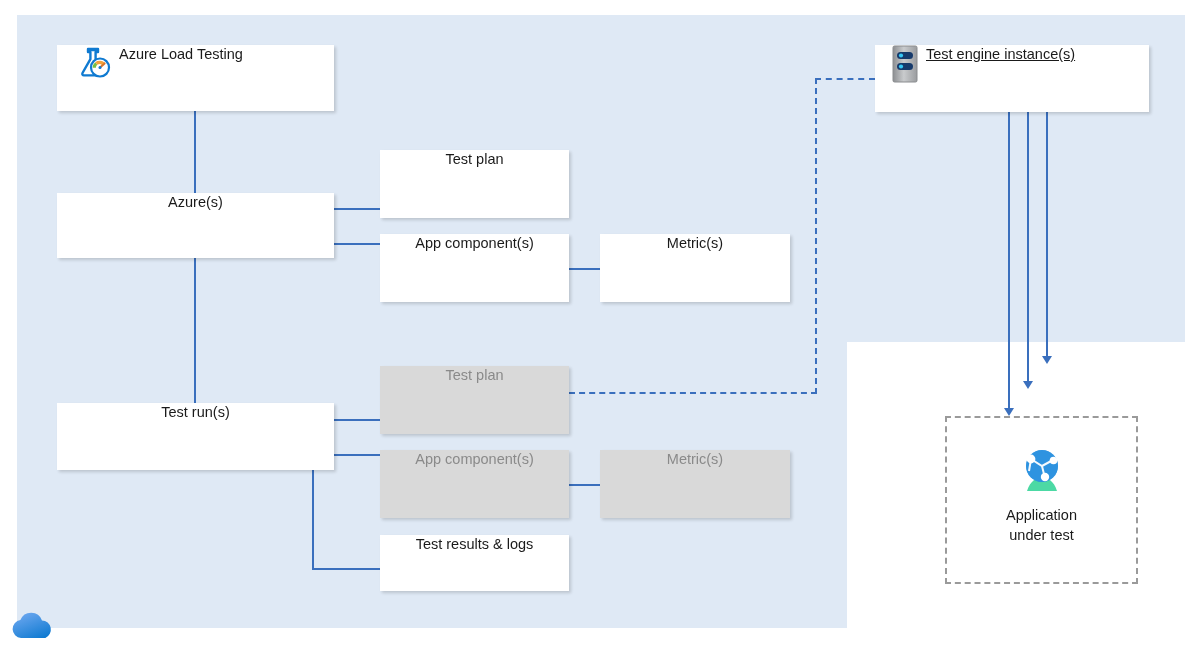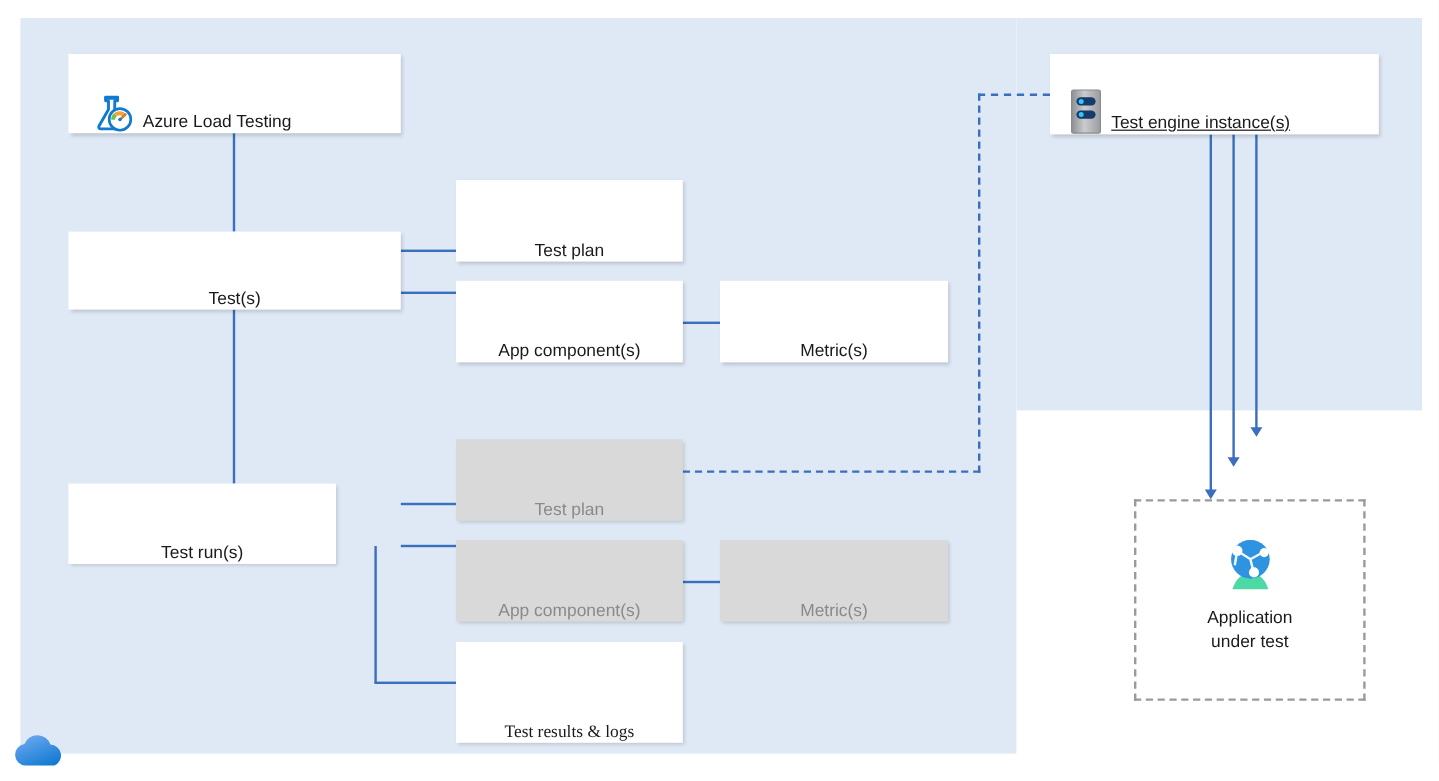--- a/index.html
+++ b/index.html
@@ -10,21 +10,21 @@
     overflow:hidden;
   }
   #stage{position:relative;width:1199px;height:651px;}
 
   
   .panel{position:absolute;background:#dfe9f5;}
 
   
   .node{
     position:absolute;
-    display:flex;align-items:flex-end;justify-content:center;
+    display:flex;align-items:flex-start;justify-content:center;
     box-sizing:border-box;
     font-size:14.5px;
     color:#1a1a1a;
     box-shadow:2px 2px 3px rgba(0,0,0,0.16);
     z-index:5;
   }
   .node.white{background:#ffffff;}
   .node.grey{background:#d9d9d9;color:#8a8a8a;}
   .node .label{white-space:pre-line;text-align:center;line-height:1.25;}
   .node.with-icon{justify-content:flex-start;}
@@ -115,52 +115,52 @@
         <path d="M17.6 22.8 a7.4 7.4 0 0 1 2.6 -5.6 l2.1 2.6 a4 4 0 0 0 -1.4 3 Z" fill="#78c043"></path>
         <path d="M20.2 17.2 a7.4 7.4 0 0 1 9.6 0.6 l-2.6 2.4 a3.9 3.9 0 0 0 -4.9 -0.4 Z" fill="#f2a33c"></path>
         <path d="M25 22.6 l4.6 -4.2" stroke="#d9762a" stroke-width="2" stroke-linecap="round" fill="none"></path>
         <circle cx="25" cy="22.6" r="1.5" fill="#0f7ad1"></circle>
       </svg>
     </span>
     <span class="label">Azure Load Testing</span>
   </div>
 
   <div class="node white" style="left:57px;top:193px;width:277px;height:65px;">
-    <span class="label">Test(s)</span>
+    <span class="label">Azure(s)</span>
   </div>
 
   <div class="node white" style="left:380px;top:150px;width:189px;height:68px;">
     <span class="label">Test plan</span>
   </div>
 
   <div class="node white" style="left:380px;top:234px;width:189px;height:68px;">
     <span class="label">App component(s)</span>
   </div>
 
   <div class="node white" style="left:600px;top:234px;width:190px;height:68px;">
     <span class="label">Metric(s)</span>
   </div>
 
-  <div class="node white" style="left:57px;top:403px;width:223px;height:67px;">
+  <div class="node white" style="left:57px;top:403px;width:277px;height:67px;">
     <span class="label">Test run(s)</span>
   </div>
 
   <div class="node grey" style="left:380px;top:366px;width:189px;height:68px;">
     <span class="label">Test plan</span>
   </div>
 
   <div class="node grey" style="left:380px;top:450px;width:189px;height:68px;">
     <span class="label">App component(s)</span>
   </div>
 
   <div class="node grey" style="left:600px;top:450px;width:190px;height:68px;">
     <span class="label">Metric(s)</span>
   </div>
 
-  <div class="node white" style="left:380px;top:535px;width:189px;height:84px;font-family:Liberation Serif, serif;">
+  <div class="node white" style="left:380px;top:535px;width:189px;height:56px;">
     <span class="label">Test results &amp; logs</span>
   </div>
 
   <div class="node white with-icon" style="left:875px;top:45px;width:274px;height:67px;padding-left:17px;text-decoration:underline;">
     <span class="icon" style="position:relative;width:26px;height:38px;">
       <svg width="26" height="38" viewBox="0 0 26 38">
         <defs>
           <linearGradient id="srvg" x1="0" y1="0" x2="1" y2="0">
             <stop offset="0" stop-color="#8d8f92"></stop>
             <stop offset="0.45" stop-color="#c9cbcd"></stop>

